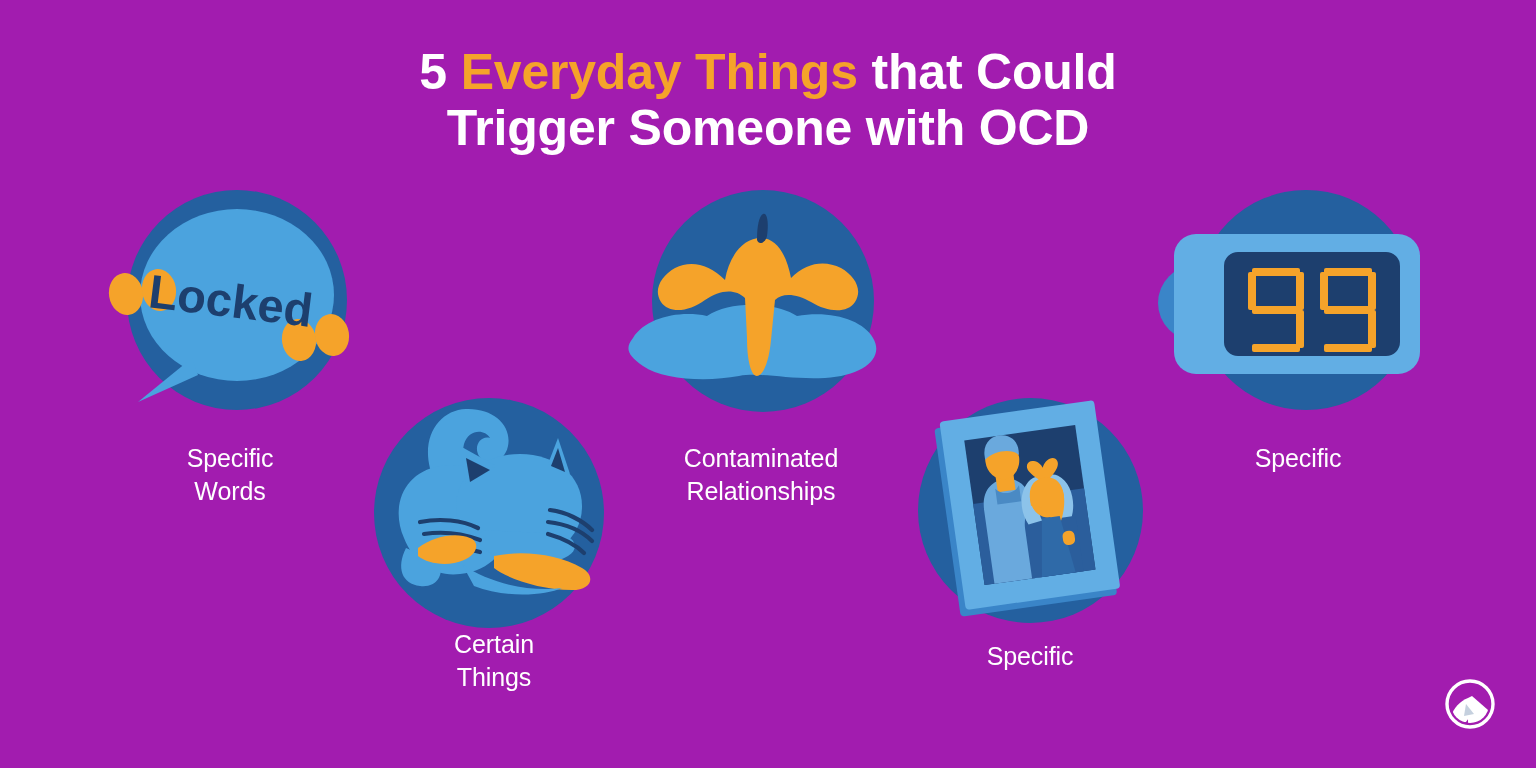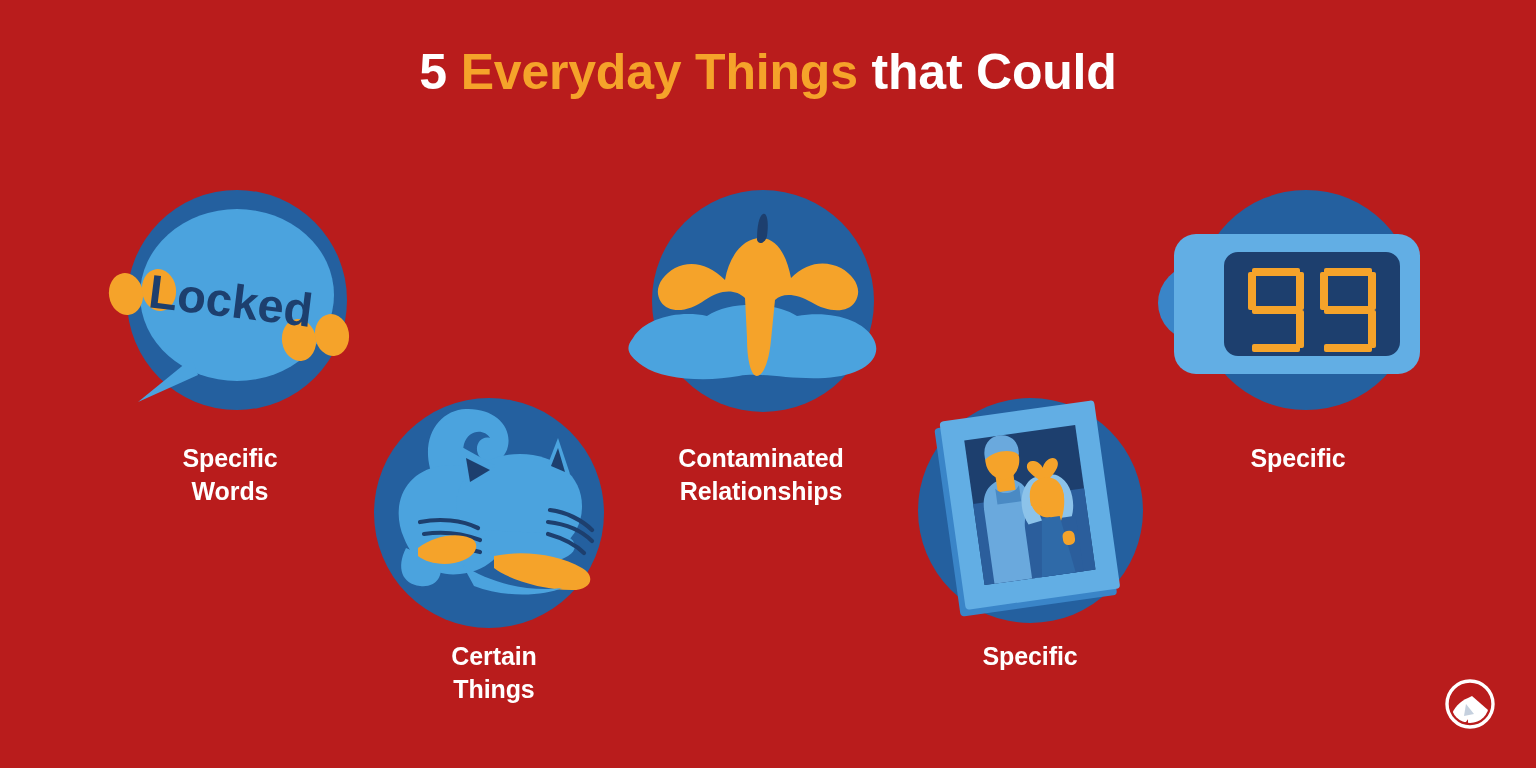--- a/index.html
+++ b/index.html
@@ -5,21 +5,21 @@
 <style>
   html, body {
     margin: 0;
     padding: 0;
     background: #16447b;
   }
   .stage {
     position: relative;
     width: 1536px;
     height: 768px;
-    background: #b91c1c;
+    background: #a21caf;
     overflow: hidden;
     font-family: "Liberation Sans", sans-serif;
     -webkit-font-smoothing: antialiased;
   }
 
   
   .title-block {
     position: absolute;
     top: 44px;
     left: 0;
@@ -47,41 +47,41 @@
     border-radius: 50%;
     background: #24609f;
   }
   .caption {
     position: absolute;
     width: 300px;
     left: 0;
     text-align: center;
     color: #ffffff;
     font-size: 25px;
-    font-weight: bold;
+    font-weight: normal;
     line-height: 1.32;
     letter-spacing: -0.1px;
   }
   .caption span { display: block; }
 
   
   #item-words        { left: 80px;   top: 190px; }
   #item-animals      { left: 344px;  top: 388px; }
   #item-environments { left: 611px;  top: 190px; }
   #item-relations    { left: 880px;  top: 388px; }
   #item-numbers      { left: 1148px; top: 190px; }
 
   #item-words .disc        { left: 47px; top: 0;  width: 220px; height: 220px; }
   #item-animals .disc      { left: 30px; top: 10px; width: 230px; height: 230px; }
   #item-environments .disc { left: 41px; top: 0;  width: 222px; height: 222px; }
   #item-relations .disc    { left: 38px; top: 10px; width: 225px; height: 225px; }
   #item-numbers .disc      { left: 48px; top: 0;  width: 220px; height: 220px; }
 
   #item-words .caption        { top: 252px; }
-  #item-animals .caption      { top: 252px; }
+  #item-animals .caption      { top: 240px; }
   #item-environments .caption { top: 252px; text-align: center; }
   #item-relations .caption    { top: 252px; }
   #item-numbers .caption      { top: 252px; }
 
   .art {
     position: absolute;
     left: 0;
     top: 0;
     width: 300px;
     height: 240px;
@@ -97,20 +97,21 @@
     height: 56px;
   }
 </style>
 </head>
 <body>
 
 <div class="stage">
 
   <div class="title-block">
     <div class="title-line"><span>5 </span><span class="title-accent">Everyday Things</span><span> that Could</span></div>
+    <div class="title-line">Trigger Someone with OCD</div>
   </div>
 
   <div class="item" id="item-words">
     <div class="disc"></div>
     <svg class="art" viewBox="0 0 300 240">
 
       <ellipse cx="157" cy="105" rx="97" ry="86" fill="#4ba3de"></ellipse>
 
       <path d="M112 168 L58 212 L118 185 Z" fill="#4ba3de"></path>
 

